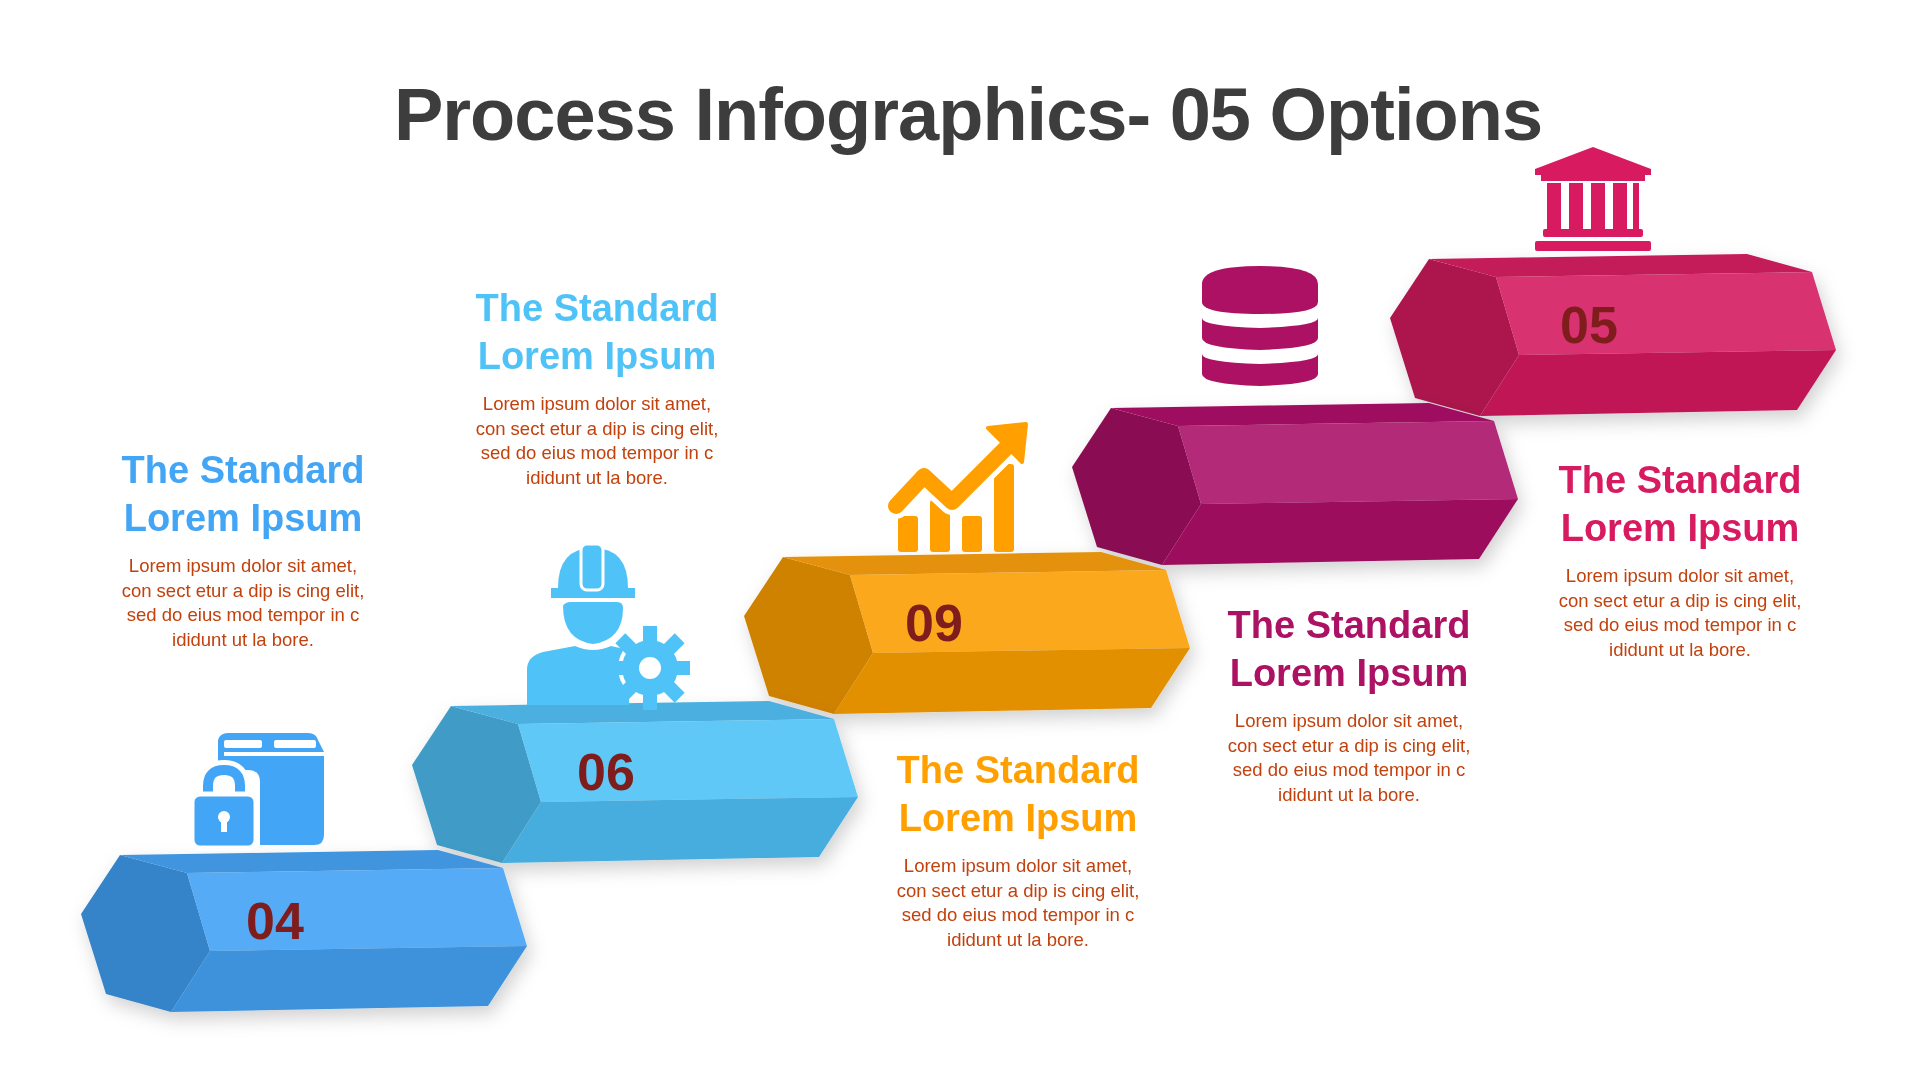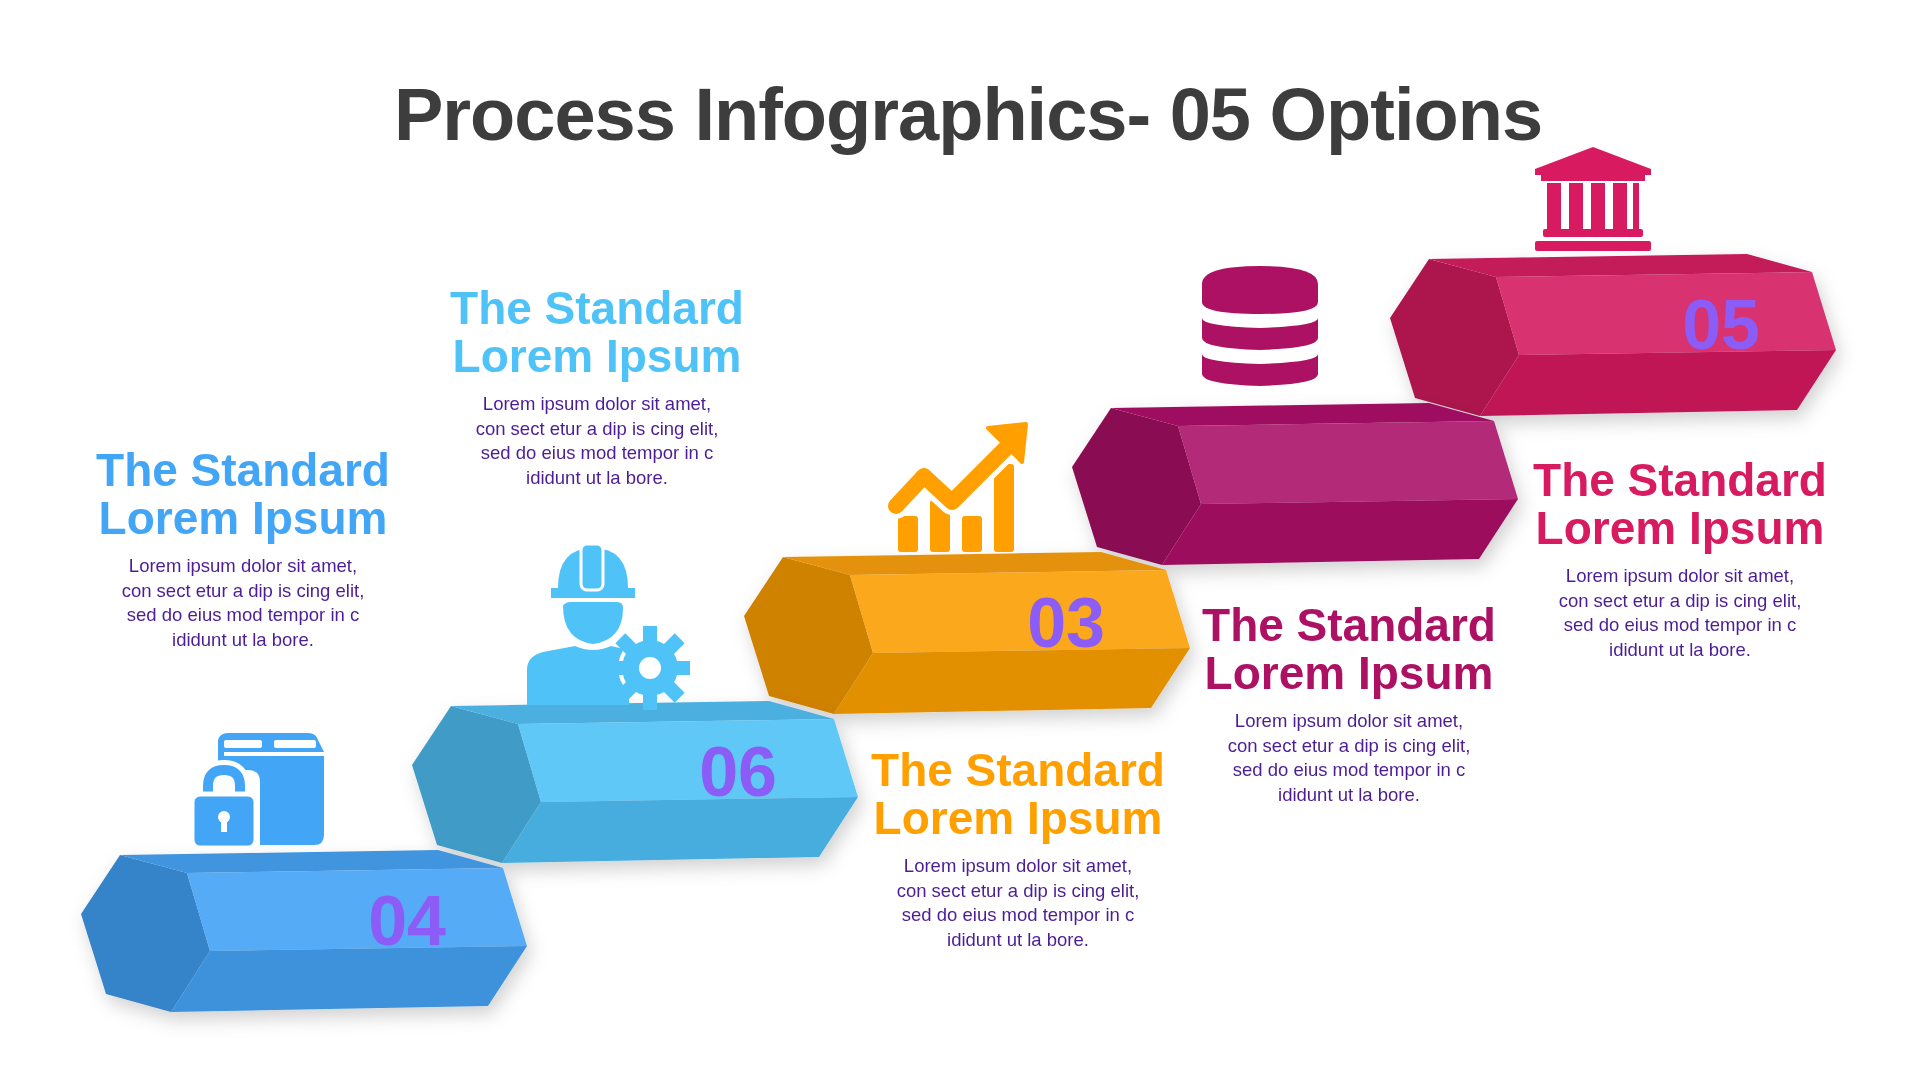--- a/index.html
+++ b/index.html
@@ -2,25 +2,25 @@
 <html><head>
 <meta charset="utf-8">
 <style>
   html, body { margin:0; padding:0; }
   body { width:1920px; height:1080px; background:#ffffff; position:relative; overflow:hidden;
          font-family:"Liberation Sans", "DejaVu Sans", sans-serif; }
   .title { position:absolute; left:0; top:72px; width:1920px; text-align:center;
            font-size:74px; font-weight:bold; color:#3d3d3d; letter-spacing:-1px;margin-left:8px; }
   .stage { position:absolute; left:0; top:0; width:1920px; height:1080px; }
   .blocks-svg { position:absolute; left:0; top:0; }
-  .step-num { position:absolute; width:200px; text-align:right; color:#8b5cf6;
-              font-weight:bold; font-size:70px; line-height:60px; }
+  .step-num { position:absolute; width:200px; text-align:left; color:#7f1d1d;
+              font-weight:bold; font-size:52px; line-height:60px; }
   .textblock { position:absolute; width:300px; text-align:center; }
-  .textblock .head { font-weight:bold; font-size:46px; line-height:48px; }
-  .textblock .body { margin-top:12px; font-size:18.5px; line-height:24.5px; color:#4c1d95; }
+  .textblock .head { font-weight:bold; font-size:38px; line-height:48px; }
+  .textblock .body { margin-top:12px; font-size:18.5px; line-height:24.5px; color:#c2410c; }
   .icon { position:absolute; }
 </style>
 </head>
 <body>
 
 <div class="stage">
 
   <div class="title">Process Infographics- 05 Options</div>
 
   <svg class="blocks-svg" width="1920" height="1080">
@@ -68,21 +68,21 @@
     <g transform="translate(81,850)" filter="url(#shadow)">
       <polygon points="0,64 39,5 106,23 129,101 90,162 25,144" fill="#3683c8"></polygon>
       <polygon points="39,5 357,0 422,18 106,23" fill="#3f95de"></polygon>
       <polygon points="106,23 422,18 446,96 129,101" fill="#55abf5"></polygon>
       <polygon points="129,101 446,96 407,156 90,162" fill="#3d92db"></polygon>
     </g>
   </svg>
 
   <div class="step-num" style="left:246px; top:891px;">04</div>
   <div class="step-num" style="left:577px; top:742px;">06</div>
-  <div class="step-num" style="left:905px; top:593px;">03</div>
+  <div class="step-num" style="left:905px; top:593px;">09</div>
   <div class="step-num" style="left:1560px; top:295px;">05</div>
 
   <svg class="icon" style="left:188px; top:730px;" width="138" height="122" viewBox="0 0 138 122">
     <path d="M30 10 Q32 3 40 3 L120 3 Q128 3 130 10 L136 22 L136 105 Q136 115 126 115 L72 115 L72 52 Q72 40 60 40 L30 40 Z" fill="#42a5f5"></path>
     <rect x="36" y="10" width="38" height="8" rx="2" fill="#ffffff"></rect>
     <rect x="86" y="10" width="42" height="8" rx="2" fill="#ffffff"></rect>
     <rect x="36" y="22" width="100" height="4" fill="#ffffff"></rect>
     <path d="M20 68 L20 56 Q20 40 36 40 Q52 40 52 56 L52 68" stroke="#ffffff" stroke-width="20" fill="none"></path>
     <path d="M20 68 L20 56 Q20 40 36 40 Q52 40 52 56 L52 68" stroke="#42a5f5" stroke-width="10" fill="none"></path>
     <rect x="4" y="64" width="64" height="54" rx="8" fill="#42a5f5" stroke="#ffffff" stroke-width="5"></rect>

